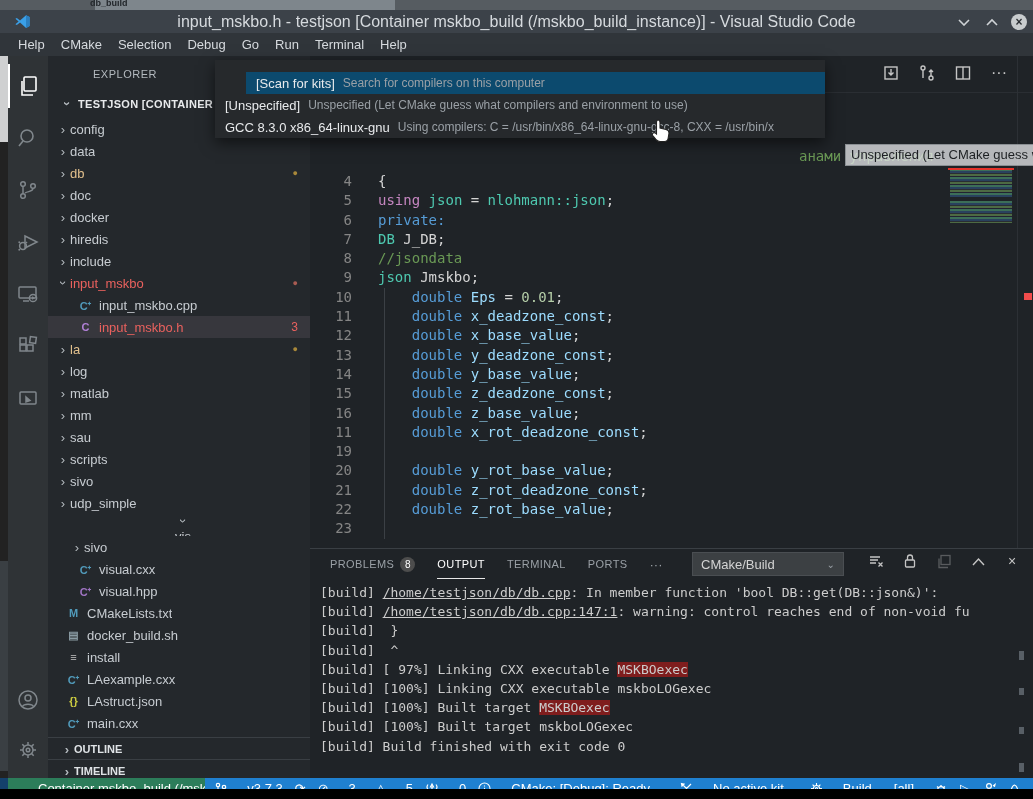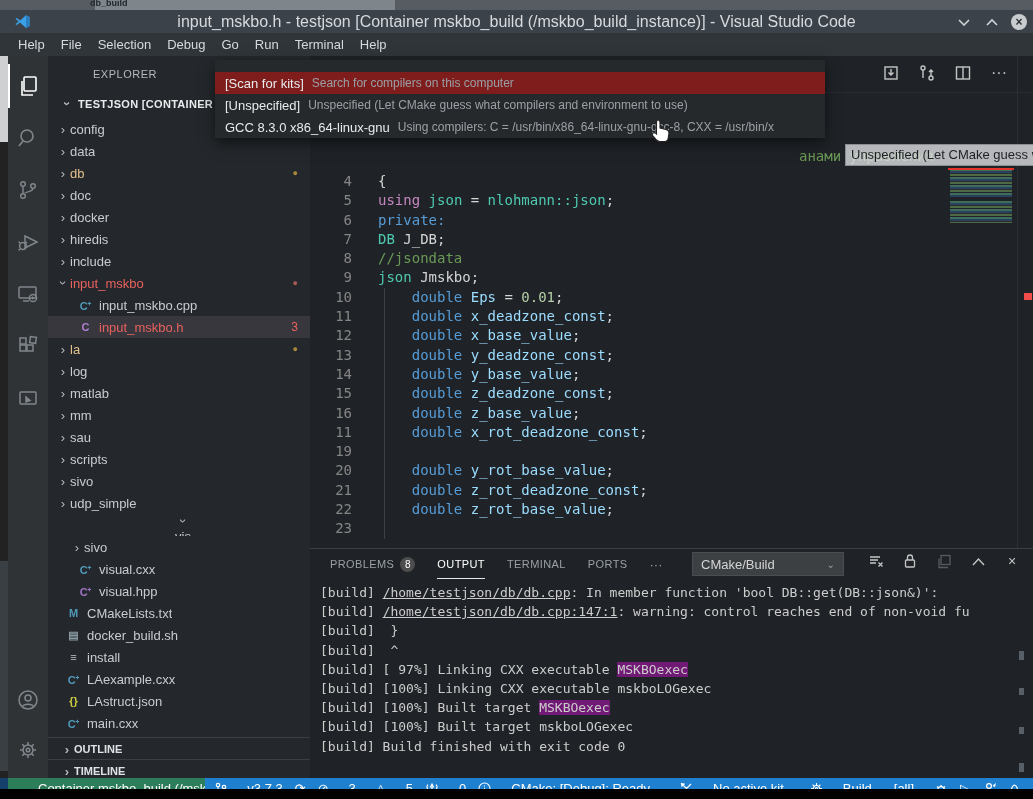--- a/index.html
+++ b/index.html
@@ -69,21 +69,21 @@
   .ed-actions{position:absolute;left:880px;top:62px;display:flex;gap:14px;align-items:center;color:#c5c5c5;}
   .ed-actions .icon{width:22px;height:22px;display:flex;align-items:center;justify-content:center;}
   
   .quickpick{position:absolute;left:215px;top:60px;width:610px;background:#26292c;z-index:30;
              box-shadow:0 5px 14px rgba(0,0,0,.55);padding:6px 6px 0 6px;box-sizing:border-box;}
   .qp-input{width:100%;height:26px;background:#2d3136;border:1px solid #3d8fd1;outline:none;
             color:#d4d4d4;font-size:13px;padding:0 6px;box-sizing:border-box;font-family:"Liberation Sans",sans-serif;}
   .qp-input::placeholder{color:#8b9197;}
   #qp-items{margin:6px -6px 0 -6px;}
   .qp-row{height:22px;display:flex;align-items:center;padding:0 10px;font-size:13px;white-space:nowrap;overflow:hidden;}
-  .qp-row.selected{background:#7f1d1d;}
+  .qp-row.selected{background:#0c4a6e;margin-left:31px;}
   .qp-label{color:#e8eaec;margin-right:8px;}
   .qp-desc{color:#9aa0a6;font-size:12px;}
   
   .tooltip{position:absolute;left:845px;top:144px;width:195px;height:20px;z-index:40;
            background:rgba(225,227,229,0.78);border:1px solid #8a8f93;color:#1d2023;
            font-size:13px;line-height:20px;padding:0 5px;white-space:nowrap;overflow:hidden;}
   
   .panel{position:absolute;left:310px;top:548px;width:723px;height:230px;background:#1f2327;border-top:1px solid #3a3f44;box-sizing:border-box;}
   .panel-header{position:absolute;left:0;top:0;width:723px;height:30px;display:flex;align-items:center;}
   #panel-tabs{display:flex;align-items:center;margin-left:20px;}
@@ -92,21 +92,21 @@
   .ptab-badge{background:#4d4d4d;color:#fff;border-radius:50%;width:15px;height:15px;font-size:10px;
               display:flex;align-items:center;justify-content:center;letter-spacing:0;}
   .ptab-more{color:#9aa0a6;font-size:13px;margin-right:10px;}
   .panel-dd{position:absolute;left:382px;top:3px;width:152px;height:24px;background:#3c4043;border:1px solid #4a4e52;
             color:#d4d4d4;font-size:13px;display:flex;align-items:center;padding:0 8px;box-sizing:border-box;justify-content:space-between;}
   .panel-actions{position:absolute;right:12px;top:3px;display:flex;gap:16px;align-items:center;color:#c5c5c5;}
   .panel-actions .icon{width:18px;height:18px;display:flex;align-items:center;justify-content:center;font-size:14px;}
   .icon.faded{opacity:.35;}
   #output-lines{position:absolute;left:10px;top:34px;font-family:"DejaVu Sans Mono",monospace;font-size:13px;line-height:19.2px;color:#cccccc;white-space:pre;}
   .o-link{text-decoration:underline;}
-  .o-hl{background:#701a75;text-align:right;}
+  .o-hl{background:#7f1d1d;text-align:right;}
   .panel-marks{position:absolute;right:8px;top:0;width:6px;height:230px;}
   .pmark{position:absolute;left:0;width:5px;background:#585f66;}
   
   .statusbar{position:absolute;left:0;top:778px;width:1033px;height:21px;background:#1f80d0;display:flex;align-items:center;
              font-size:13px;color:#fff;}
   .sb-edge{width:8px;height:21px;background:#14406b;flex:0 0 8px;}
   .sb-item{display:flex;align-items:center;gap:20px;height:21px;padding:0 6px;white-space:nowrap;}
   .sb-remote{background:#2c7d5a;padding:0 10px;max-width:275px;overflow:hidden;}
   .sb-glyph{font-size:13px;}
   .sb-right{margin-left:auto;display:flex;align-items:center;margin-right:6px;}
@@ -144,21 +144,21 @@
             <polyline points="1,7 6,2 11,7" fill="none" stroke="#cfd3d6" stroke-width="1.6"></polyline>
           </svg>
       </div>
       <div class="close-circle">×</div>
     </div>
   </div>
 
   <div class="menubar">
       <span id="menubar-items" style="display:flex">
         <span class="menu-item">Help</span>
-        <span class="menu-item">File</span>
+        <span class="menu-item">CMake</span>
         <span class="menu-item">Selection</span>
         <span class="menu-item">Debug</span>
         <span class="menu-item">Go</span>
         <span class="menu-item">Run</span>
         <span class="menu-item">Terminal</span>
         <span class="menu-item">Help</span>
       </span>
     </div>
 
   <div class="activitybar">

